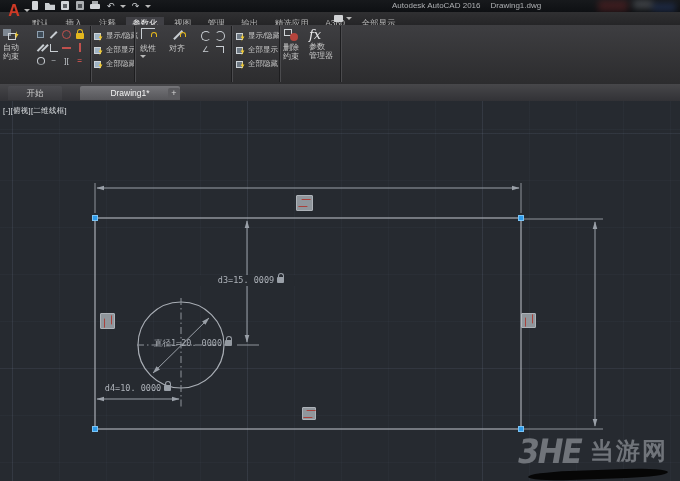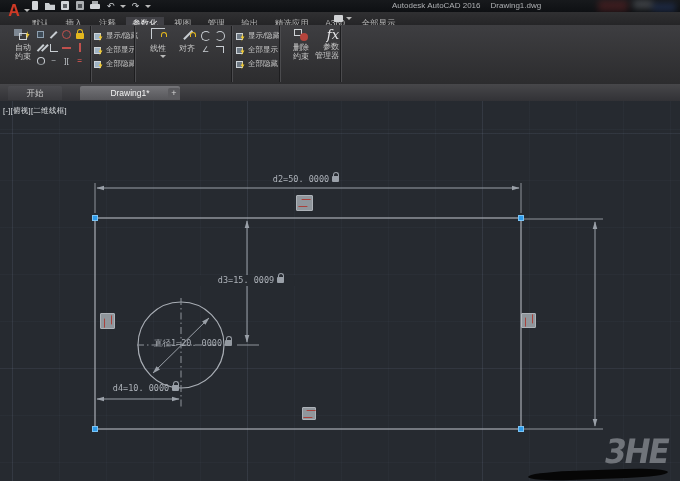--- a/index.html
+++ b/index.html
@@ -31,21 +31,21 @@
   .rtab.active{background:#404045;color:#f0f0f0}
   #ribbon-toggle{left:334px;top:14px;width:18px;height:9px;color:#d5d5d5}
   #ribbon-toggle .box{position:absolute;left:0;top:1px;width:9px;height:7px;background:#d0d2d4;border-radius:1px}
   #ribbon-toggle .caret{position:absolute;left:12px;top:3px}
   
   #ribbon{left:0;top:25px;width:680px;height:59px;background:linear-gradient(#3e3e41,#2c2c2e);border-bottom:1px solid #141517}
   #ribbon-blue{left:338px;top:73px;width:342px;height:11px;background:linear-gradient(#3a5574,#182231);opacity:.85}
   .psep{position:absolute;width:1px;height:56px;top:1px;background:#1d1d1f;box-shadow:1px 0 0 #4b4b4e}
   .ptitle{position:absolute;font-size:8px;color:#b0b0b0;line-height:11px;text-align:center}
   .launcher{position:absolute;font-size:6px;color:#9a9a9a;font-family:"DejaVu Sans",sans-serif}
-  .rbtn{position:absolute;display:flex;flex-direction:column;align-items:flex-end;color:#cacaca;font-size:8px;line-height:9px;text-align:center}
+  .rbtn{position:absolute;display:flex;flex-direction:column;align-items:flex-start;color:#cacaca;font-size:8px;line-height:9px;text-align:center}
   .minirow{position:absolute;display:flex;align-items:center;font-size:7.5px;color:#c6c6c6;white-space:nowrap}
   .minirow .ic{width:9px;height:9px;position:relative;margin-right:3px;flex:none}
   .ic .sq{position:absolute;left:0;top:1px;width:7px;height:7px;background:#9fb3c4;border:1px solid #cdd3d8;box-sizing:border-box}
   .bolt{position:absolute;width:5px;height:8px;background:#eec832;clip-path:polygon(60% 0,15% 55%,45% 55%,30% 100%,90% 38%,55% 38%)}
   .lockmini{position:relative;width:8px;height:6px;background:#e3b71e;border-radius:1px;margin-top:4px}
   .lockmini:before{content:"";position:absolute;left:1.5px;top:-4px;width:4px;height:4px;border:1.2px solid #e3b71e;border-bottom:none;border-radius:3px 3px 0 0}
   .cg{width:13px;height:13px;display:flex;align-items:center;justify-content:center;position:relative;font-size:8px;color:#c8cdd2}
   .diag{width:9px;height:1.6px;background:#c8cdd2;transform:rotate(-45deg)}
   .fxit{font-family:"DejaVu Serif","Liberation Serif",serif;font-style:italic;font-size:13px;color:#e9e9eb;line-height:14px}
   
@@ -300,27 +300,24 @@
 
     <line x1="97" y1="298" x2="179" y2="298" stroke="#9aa0a8" stroke-width="1" marker-start="url(#arr)" marker-end="url(#arr)"></line>
 
     <circle cx="181" cy="244" r="43" fill="none" stroke="#a9aeb5" stroke-width="1.2"></circle>
     <line x1="137" y1="244" x2="226" y2="244" stroke="#8f949b" stroke-width="1" stroke-dasharray="7 3 1.5 3"></line>
     <line x1="181" y1="197" x2="181" y2="306" stroke="#8f949b" stroke-width="1" stroke-dasharray="7 3 1.5 3"></line>
 
     <line x1="153" y1="272" x2="209" y2="217" stroke="#9aa0a8" stroke-width="1" marker-start="url(#arr)" marker-end="url(#arr)"></line>
   </svg>
 
-  <div class="dimtext" style="left:240px;top:73px;width:132px">
-    <span>d2=50. 0000</span><span class="lock"></span>
-  </div>
   <div class="dimtext bg" style="left:192px;top:174px;width:114px">
     <span>d3=15. 0009</span><span class="lock"></span>
   </div>
-  <div class="dimtext" style="left:104px;top:282px;width:84px">
+  <div class="dimtext" style="left:96px;top:282px;width:84px">
     <span>d4=10. 0000</span><span class="lock"></span>
   </div>
   <div class="dimtext" style="left:138px;top:237px;width:110px;opacity:.95">
     <span>直径1=20. 0000</span><span class="lock"></span>
   </div>
 
   <div class="grip" style="left:92px;top:114px"></div>
   <div class="grip" style="left:518px;top:114px"></div>
   <div class="grip" style="left:92px;top:325px"></div>
   <div class="grip" style="left:518px;top:325px"></div>
@@ -333,15 +330,16 @@
     </div>
   <div class="badge" style="left:521px;top:212px;width:15px;height:15px">
       <span class="bars-v"></span>
     </div>
   <div class="badge" style="left:302px;top:306px;width:14px;height:13px">
       <span class="bars-h"></span>
     </div>
 
   <div class="abs" id="watermark">
     <span id="wm-logo">3HE</span>
+    <span id="wm-site">当游网</span>
     <span id="wm-swoosh"></span>
   </div>
 </div>
 
 </body></html>

